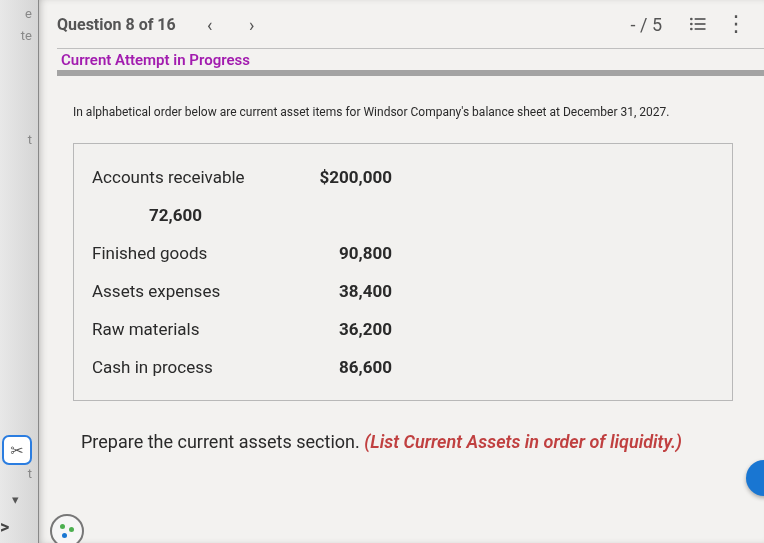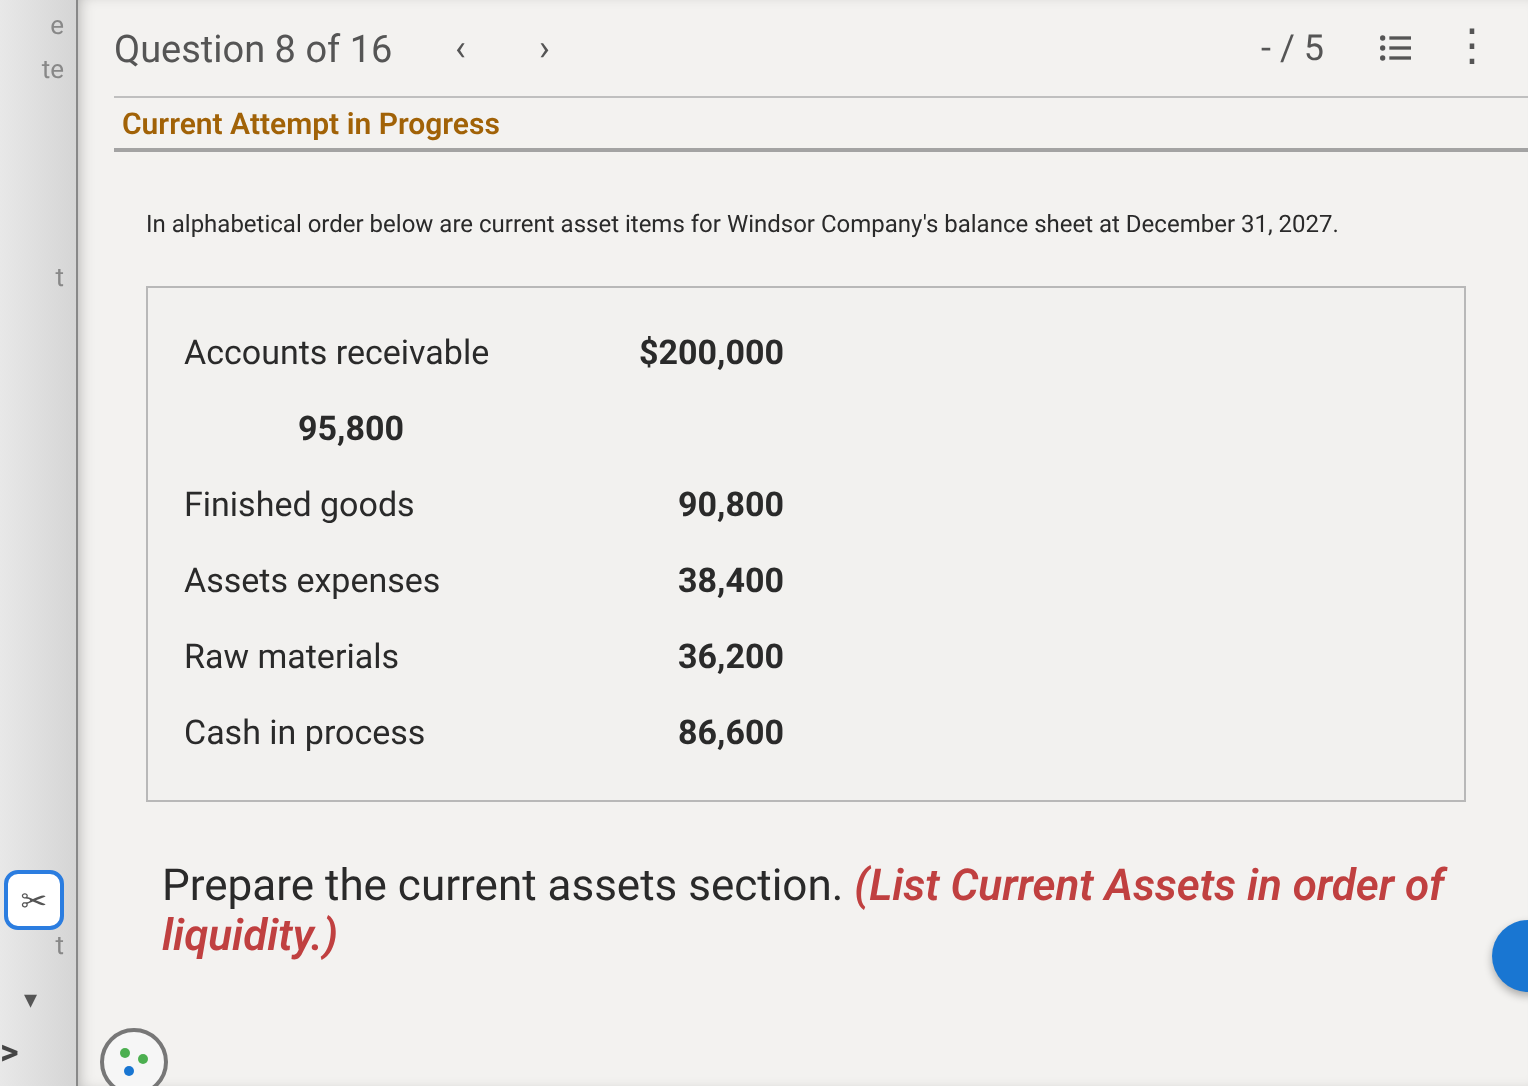--- a/index.html
+++ b/index.html
@@ -55,23 +55,23 @@
     padding: 0 0 0 18px;
   }
   .topbar {
     display: flex;
     align-items: center;
     height: 48px;
     padding-right: 16px;
     gap: 14px;
   }
   .q-title {
-    font-size: 19px;
-    color: #555;
-    font-weight: 400;
+    font-size: 16px;
+    color: #555;
+    font-weight: 700;
     margin-right: 6px;
   }
   .nav-btn {
     width: 28px; height: 28px;
     display: flex; align-items: center; justify-content: center;
     font-size: 18px; color: #555;
     cursor: pointer;
   }
   .spacer { flex: 1; }
   .score {
@@ -84,22 +84,22 @@
     display: flex; align-items: center; justify-content: center;
     cursor: pointer;
     color: #555;
   }
   .list-icon svg { width: 20px; height: 20px; }
   .more-icon { font-size: 22px; letter-spacing: 0; line-height: 0.4; }
   .attempt-bar {
     height: 28px;
     display: flex; align-items: center;
     border-top: 1px solid #bfbfbf;
-    border-bottom: 2px solid #a3a3a3;
-    color: #a16207;
+    border-bottom: 6px solid #a3a3a3;
+    color: #a21caf;
     font-size: 15px;
     font-weight: 600;
     padding-left: 4px;
   }
   .intro {
     padding: 28px 10px 18px 16px;
     font-size: 12px;
     color: #2a2a2a;
     line-height: 1.45;
   }
@@ -114,21 +114,21 @@
     display: flex;
     align-items: flex-start;
     padding: 9px 0;
     font-size: 17px;
     color: #2a2a2a;
   }
   .row .label { width: 190px; }
   .row .value { width: 110px; text-align: right; font-weight: bold; }
   .instruction {
     padding: 30px 10px 0 24px;
-    font-size: 22px;
+    font-size: 18px;
     color: #2a2a2a;
     position: relative;
   }
   .instruction .em {
     color: #c04040;
     font-weight: 600;
     font-style: italic;
   }
   .bubble {
     position: absolute;
@@ -205,21 +205,21 @@
   </div>
 
   <div class="intro">In alphabetical order below are current asset items for Windsor Company's balance sheet at December 31, 2027.</div>
 
   <div class="data-box">
     <div class="row">
       <div class="label">Accounts receivable</div>
       <div class="value">$200,000</div>
     </div>
     <div class="row">
-      <div class="value">95,800</div>
+      <div class="value">72,600</div>
     </div>
     <div class="row">
       <div class="label">Finished goods</div>
       <div class="value">90,800</div>
     </div>
     <div class="row">
       <div class="label">Assets expenses</div>
       <div class="value">38,400</div>
     </div>
     <div class="row">

